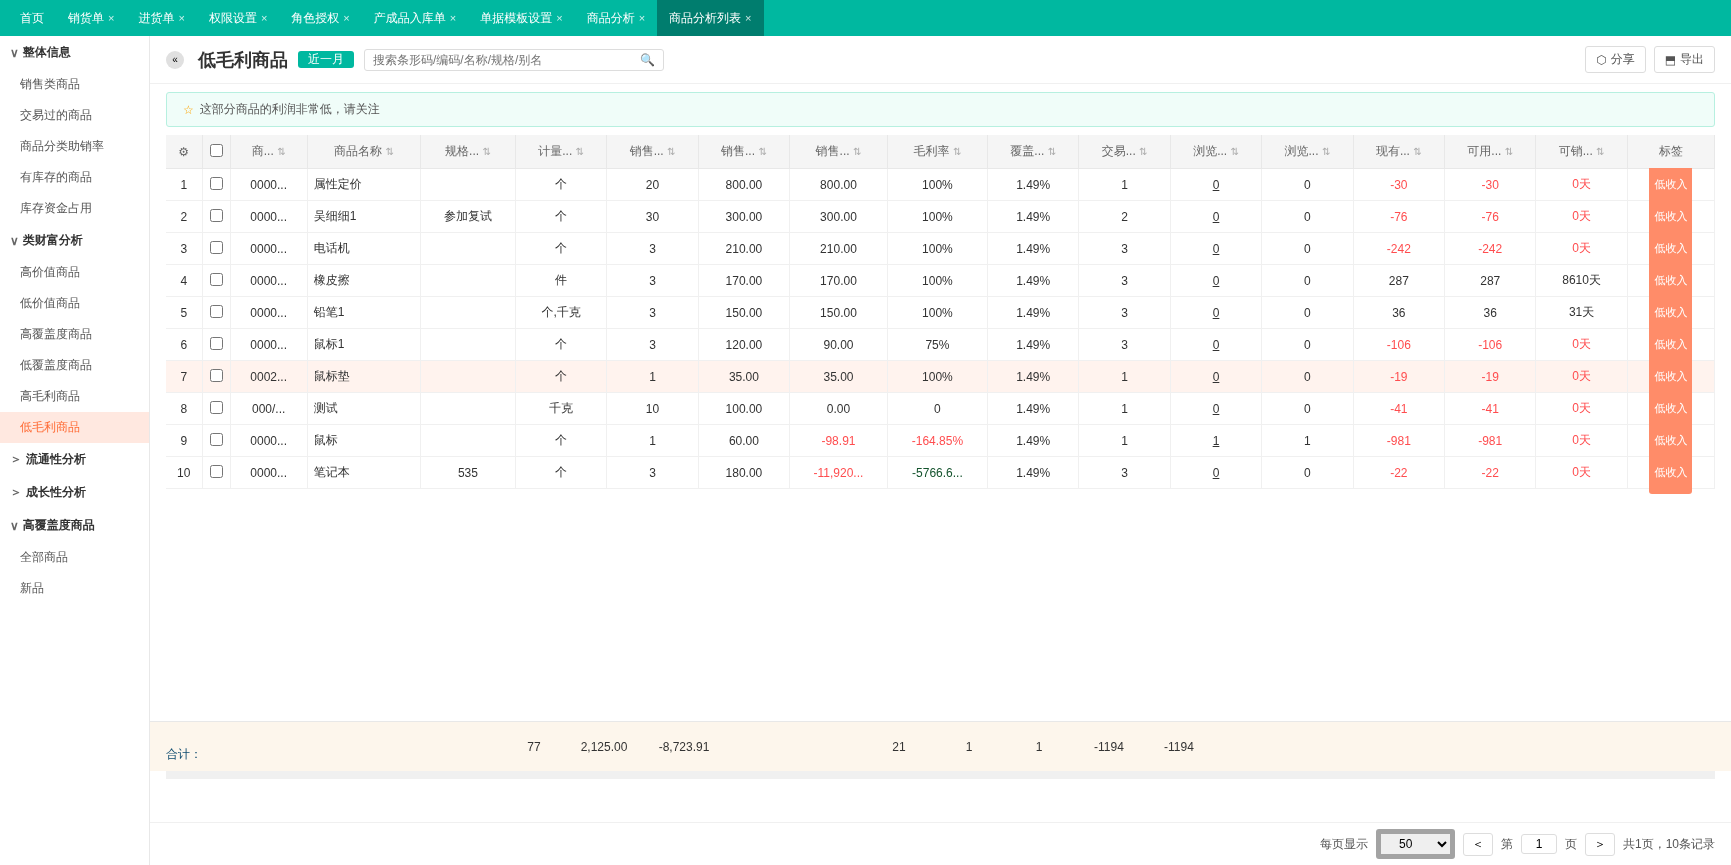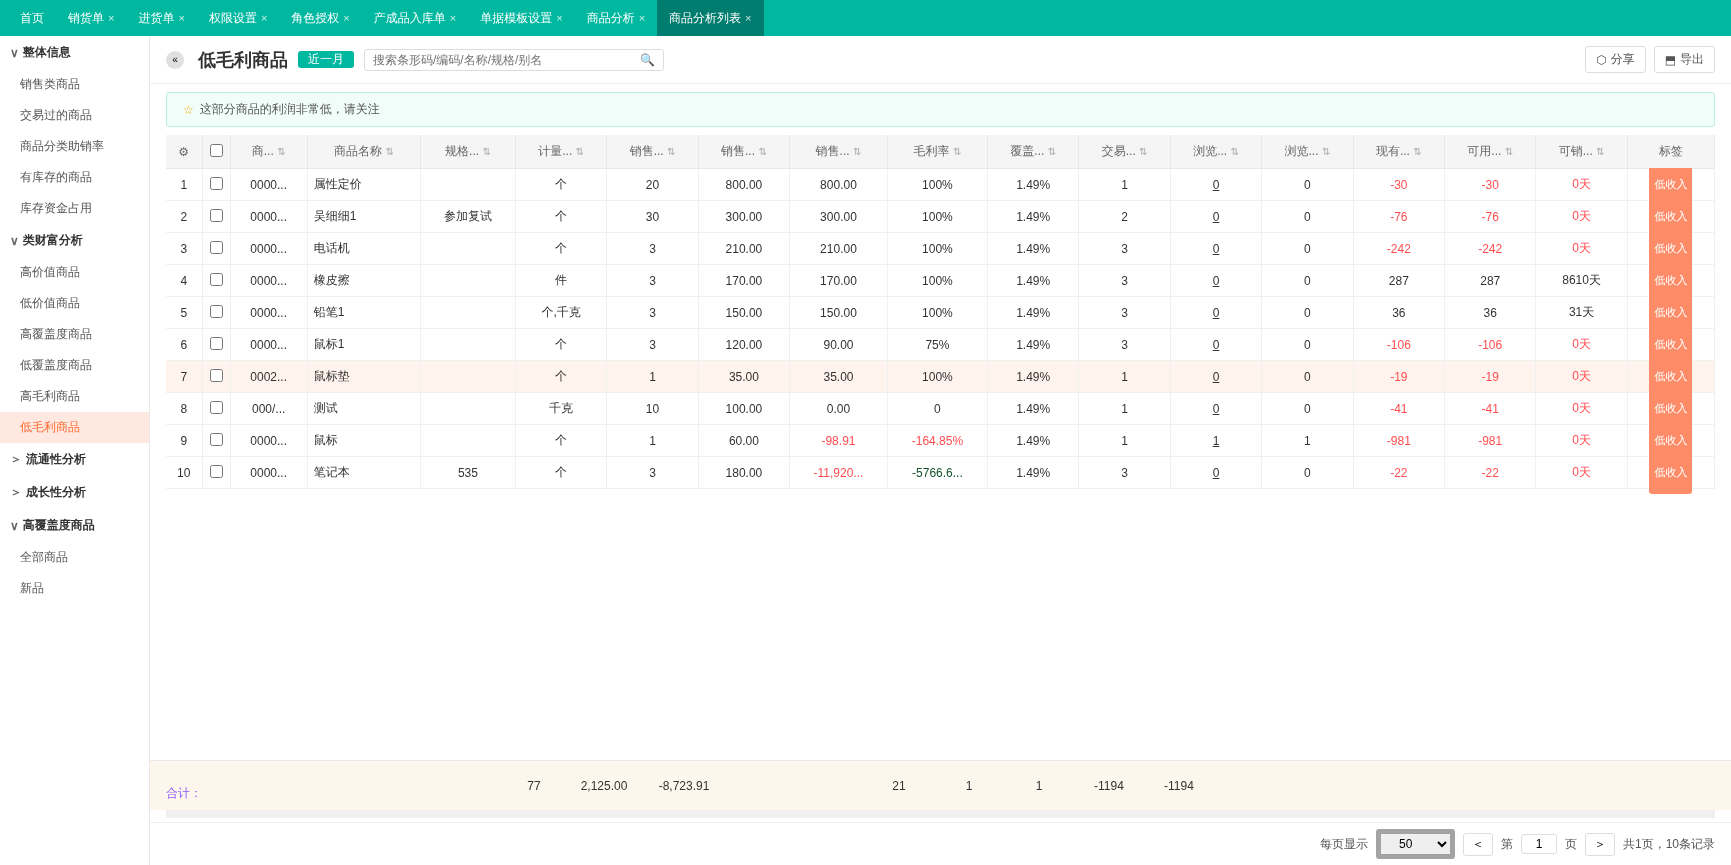--- a/index.html
+++ b/index.html
@@ -196,21 +196,21 @@
     
     .footer-totals {
       background: #fdf6ec;
       border-top: 1px solid #e8e8e8;
       display: flex;
       align-items: center;
       padding: 8px 16px;
       font-size: 12px;
       gap: 0;
     }
-    .footer-totals .label { color: #8b5cf6; margin-right: 10px; margin-top: 16px; }
+    .footer-totals .label { color: #0c4a6e; margin-right: 10px; margin-top: 16px; }
     .footer-totals .cells {
       display: flex;
       flex: 1;
       gap: 0;
     }
     .footer-cell {
       text-align: center;
       padding: 0 6px;
       color: #333;
       white-space: nowrap;
@@ -220,20 +220,21 @@
     .pagination-bar {
       display: flex;
       align-items: center;
       justify-content: flex-end;
       padding: 6px 16px;
       border-top: 1px solid #f0f0f0;
       gap: 8px;
       background: #fff;
       font-size: 12px;
       color: #555;
+      margin-top: 39px;
     }
     .pagination-bar .page-size-select {
       border: 5px solid #a3a3a3;
       border-radius: 3px;
       padding: 2px 14px;
       font-size: 12px;
     }
     .pagination-bar .page-btn {
       border: 1px solid #ddd;
       border-radius: 3px;

